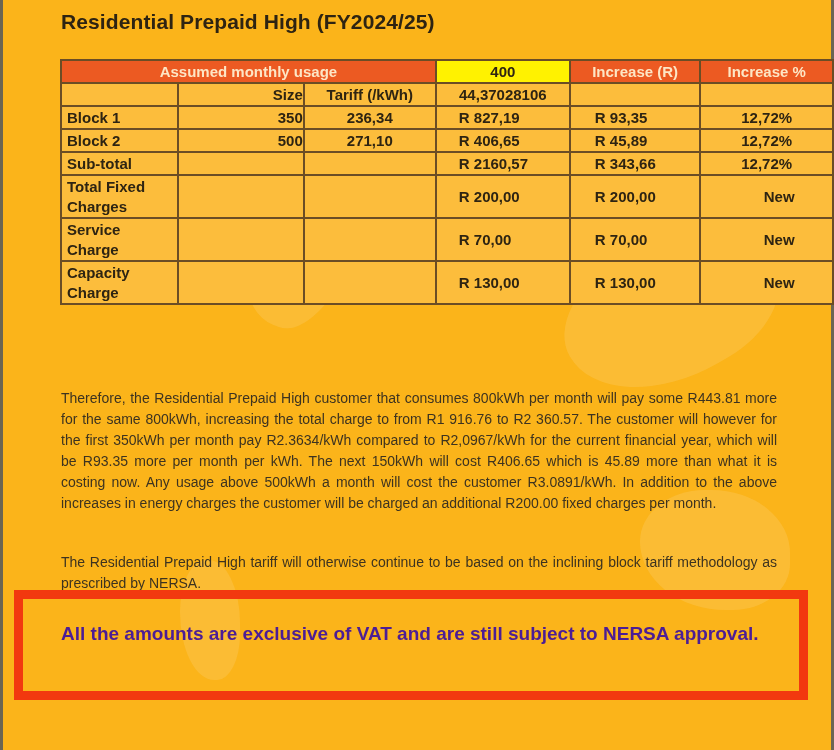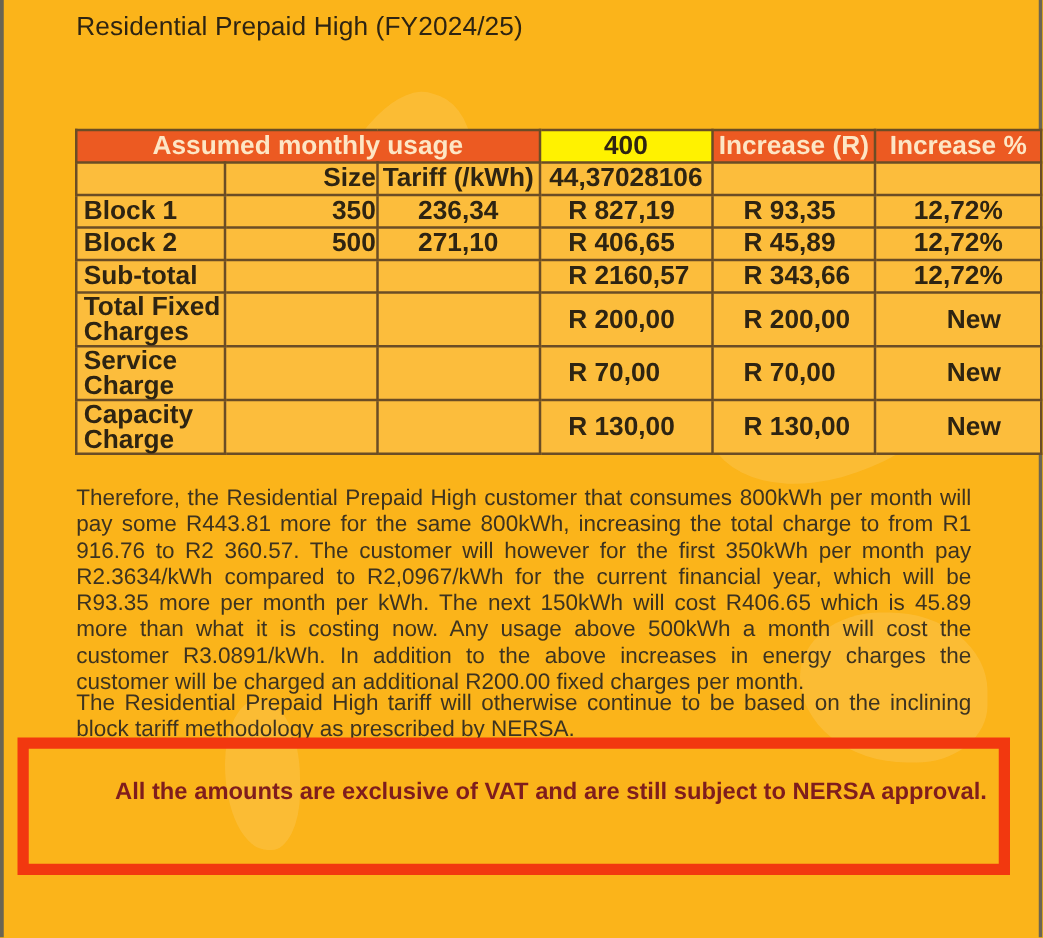--- a/index.html
+++ b/index.html
@@ -6,54 +6,54 @@
   body {
     width:834px; height:750px; overflow:hidden; position:relative;
     background:#fbb41a;
     font-family:"Liberation Sans", sans-serif;
   }
   .frame-left { position:absolute; left:0; top:0; width:3px; height:750px; background:#6b6552; }
   .frame-right { position:absolute; right:0; top:0; width:3px; height:750px; background:#6b6552; }
   .bg-shape { position:absolute; background:#fcc24a; opacity:0.55; border-radius:45% 55% 40% 60%; }
   .title {
     position:absolute; left:61px; top:10px;
-    font-weight:normal; font-size:21px; color:#2e2412; letter-spacing:0.1px;
+    font-weight:bold; font-size:21px; color:#2e2412; letter-spacing:0.1px;
   }
   table.tariff {
     position:absolute; left:60px; top:59px;
-    border-collapse:collapse; font-weight:bold; font-size:21px; color:#2e2412;margin-top:44px;
+    border-collapse:collapse; font-weight:bold; font-size:15px; color:#2e2412;
   }
   table.tariff td { border:2px solid #6b4d25; padding:0; }
   .c1 { width:118px; padding-left:5px !important; text-align:left; }
   .c2 { width:116px; text-align:right; }
   .c3 { width:120px; text-align:center; }
   .c4 { width:118px; text-align:center; }
   .c5 { width:115px; text-align:center; }
   .c6 { width:118px; text-align:center; }
   tr.r-h td { height:21px; }
   tr.r-s td { height:21px; }
   tr.r-t td { height:41px; line-height:20px;padding-left:25px; }
   .hdr-red { background:#ec5a22; color:#fde6c5; text-align:center; }
   .hdr-yellow { background:#fff200; color:#2e2412; text-align:center; }
   .cell { background:#fcbd3c; }
   .money { text-align:left; padding-left:22px !important; }
   .money5 { text-align:left; padding-left:24px !important; }
   .para {
     position:absolute; left:61px; width:716px;
-    font-size:18px; line-height:21px; color:#3d3320; text-align:justify;
+    font-size:14px; line-height:21px; color:#3d3320; text-align:justify;
   }
   .p1 { top:388px; }
   .p2 { top:552px; }
   .notice {
     position:absolute; left:14px; top:590px; width:776px; height:92px;
     border:9px solid #f2380f;
   }
   .notice-text {
     position:absolute; left:38px; top:22px; width:730px;
-    font-weight:bold; font-size:19px; line-height:25px; color:#7f1d1d;margin-left:31px;
+    font-weight:bold; font-size:19px; line-height:25px; color:#4c1d95;
   }
 </style>
 </head>
 <body>
 
 <div class="frame-left"></div>
 <div class="frame-right"></div>
 
 <div class="bg-shape" style="left:250px;top:70px;width:120px;height:260px;transform:rotate(20deg);"></div>
 <div class="bg-shape" style="left:560px;top:240px;width:220px;height:140px;transform:rotate(-30deg);"></div>

